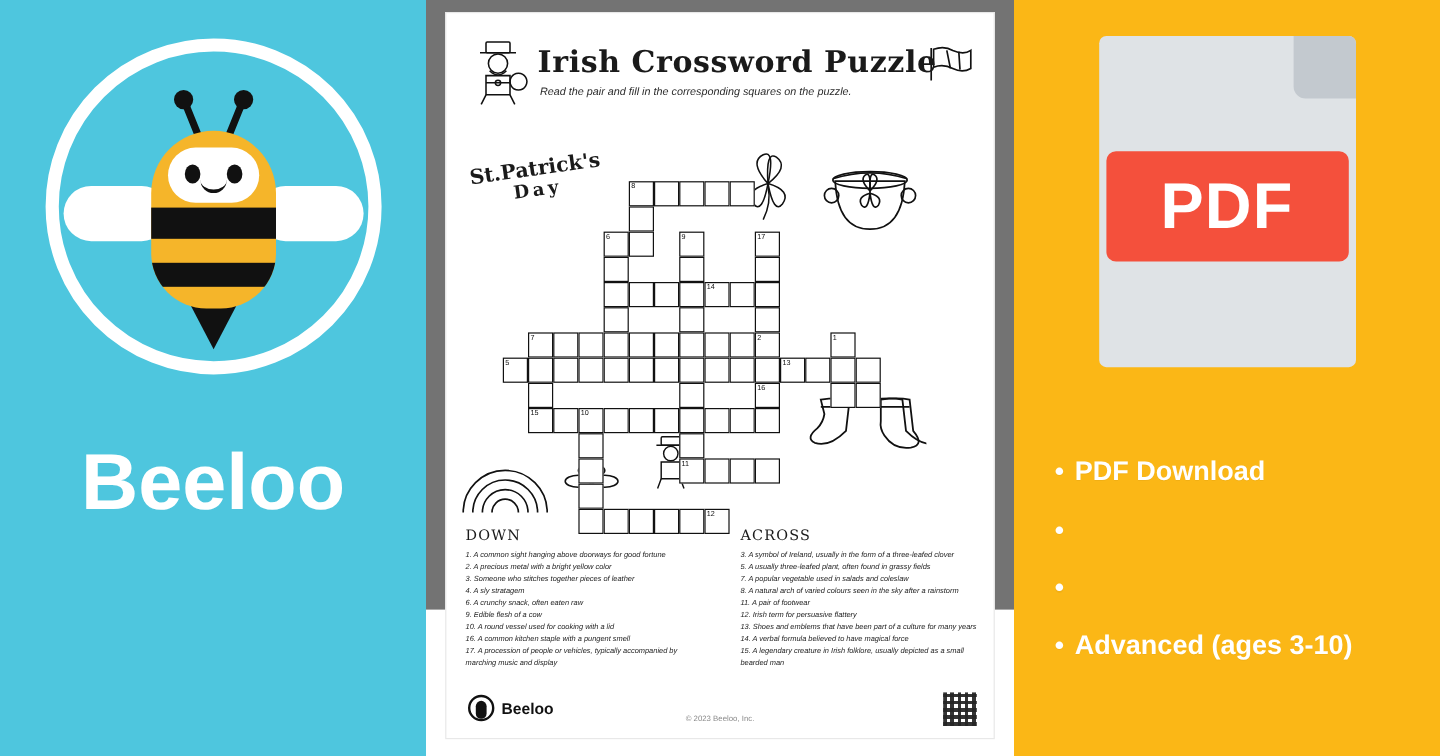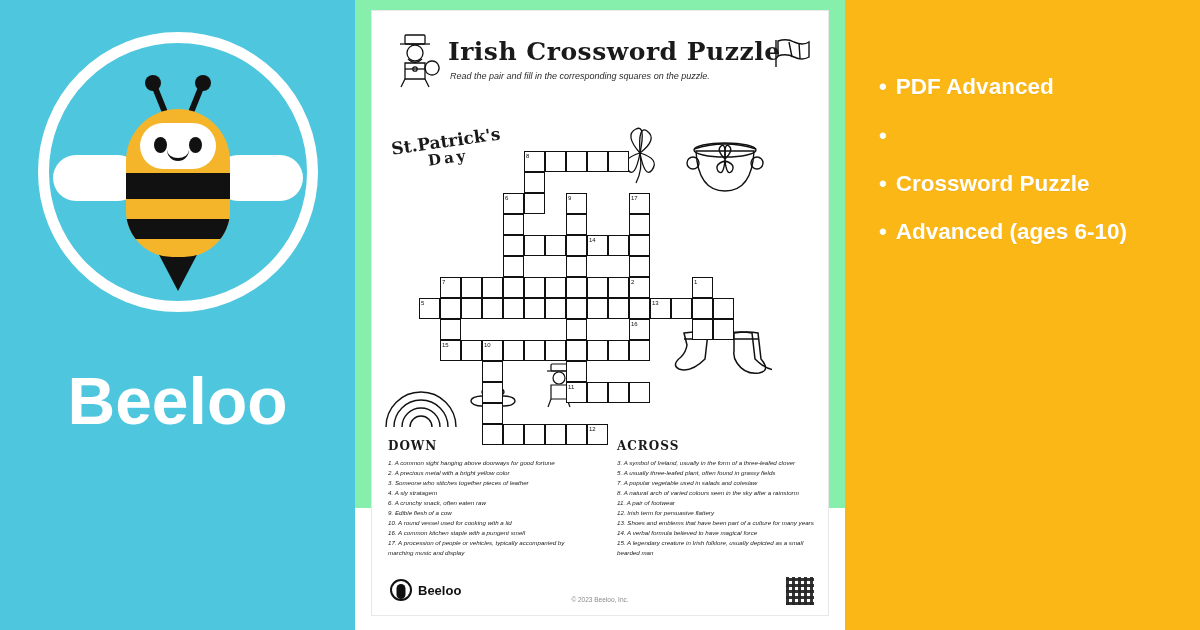--- a/index.html
+++ b/index.html
@@ -143,21 +143,21 @@
     font-weight: bold;
     letter-spacing: 0px;
     line-height: 1;
   }
 
   
   .worksheet-panel {
     flex: 0 0 490px;
     width: 490px;
     height: 508px;
-    background: #86efac;
+    background: #737373;
     position: relative;
     display: flex;
     justify-content: center;
   }
   .sheet {
     position: relative;
     width: 458px;
     height: 606px;
     margin-top: 10px;
     background: #ffffff;
@@ -239,21 +239,21 @@
     left: 0;
     top: 428px;
     width: 458px;
     height: 150px;
     display: flex;
   }
   .clue-col { width: 50%; padding: 0 16px; box-sizing: border-box; }
   .clue-head {
     font-family: "DejaVu Serif", serif;
     font-size: 12px;
-    font-weight: bold;
+    font-weight: normal;
     letter-spacing: 1px;
     margin-bottom: 5px;
   }
   .clue-item {
     font-size: 6.2px;
     line-height: 1.62;
     font-style: italic;
     color: #222222;
   }
   .sheet-footer-logo {
@@ -620,32 +620,36 @@
       <div class="sheet-footer-logo">
         <div class="mini-bee"></div>
         <div class="footer-name">Beeloo</div>
       </div>
       <div class="copyright">© 2023 Beeloo, Inc.</div>
       <div class="qr"></div>
     </div>
   </div>
 
   <div class="info-panel">
+    <div class="pdf-doc">
+      <div class="doc-body"></div>
+      <div class="doc-fold"></div>
+      <div class="pdf-badge">PDF</div>
+    </div>
     <div class="bullets">
       <div class="bullet">
         <span class="dot">•</span>
-        <span>PDF Advanced</span>
+        <span>PDF Download</span>
       </div>
       <div class="bullet">
         <span class="dot">•</span>
       </div>
       <div class="bullet">
         <span class="dot">•</span>
-        <span>Crossword Puzzle</span>
       </div>
       <div class="bullet">
         <span class="dot">•</span>
-        <span>Advanced (ages 6-10)</span>
+        <span>Advanced (ages 3-10)</span>
       </div>
     </div>
   </div>
 
 </div>
 
 </body></html>

